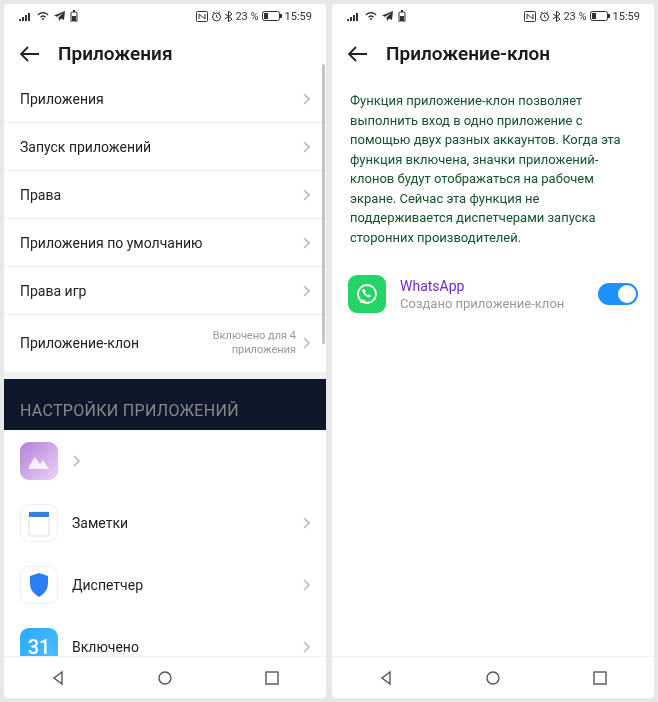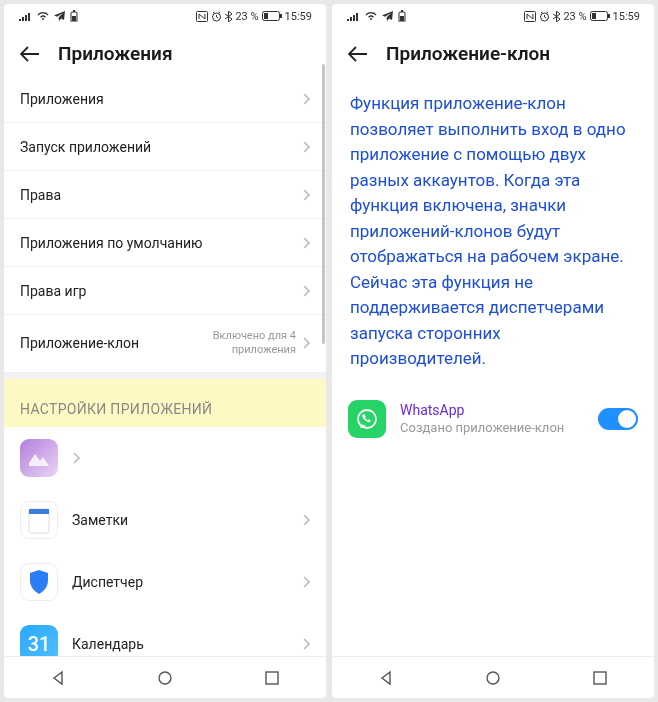--- a/index.html
+++ b/index.html
@@ -79,24 +79,24 @@
     margin-right: 6px;
   }
   .chevron {
     color: #bbb;
     display: flex;
     align-items: center;
   }
   .item-right { display: flex; align-items: center; }
   .section-header {
     padding: 22px 16px 10px 16px;
-    font-size: 14px;
+    font-size: 16px;
     color: #888;
     letter-spacing: 0.3px;
-    background: #fef9c3;
+    background: #0f172a;
     border-top: 6px solid #f2f2f2;
   }
   .app-row {
     display: flex;
     align-items: center;
     padding: 12px 16px;
     gap: 14px;
   }
   .app-icon {
     width: 38px;
@@ -108,22 +108,22 @@
     flex-shrink: 0;
   }
   .app-row .list-item-label { flex: 1; }
   .gallery-icon { background: linear-gradient(135deg,#b57edc 0%,#e9d5f5 100%); }
   .dispatcher-icon { background: #fff; border: 1px solid #eee; }
   .notes-icon { background: #fff; border: 1px solid #eee; position: relative;}
   .calendar-icon { background: linear-gradient(135deg,#2aa8ff,#4fc0ff); color:#fff; font-weight:500; font-size:20px;}
   .whatsapp-icon { background: #25d366; }
   .desc-text {
     padding: 16px 18px 18px 18px;
-    font-size: 17px;
-    color: #1d4ed8;
+    font-size: 13px;
+    color: #14532d;
     line-height: 1.5;
   }
   .toggle-row {
     display: flex;
     align-items: center;
     padding: 10px 16px;
     gap: 14px;
   }
   .toggle-labels { flex: 1; }
   .toggle-title { font-size: 14px; color: #6d28d9; }
@@ -321,21 +321,21 @@
       <span class="chevron">
           <svg width="8" height="12" viewBox="0 0 8 12">
             <path fill="none" stroke="#bbb" stroke-width="1.6" d="M2 1l5 5-5 5"></path>
           </svg>
         </span>
     </div>
     <div class="app-row">
       <div class="app-icon calendar-icon">
         <span>31</span>
       </div>
-      <span class="list-item-label">Календарь</span>
+      <span class="list-item-label">Включено</span>
       <span class="chevron">
           <svg width="8" height="12" viewBox="0 0 8 12">
             <path fill="none" stroke="#bbb" stroke-width="1.6" d="M2 1l5 5-5 5"></path>
           </svg>
         </span>
     </div>
   </div>
 
   <div class="nav-bar">
     <div class="nav-btn">

